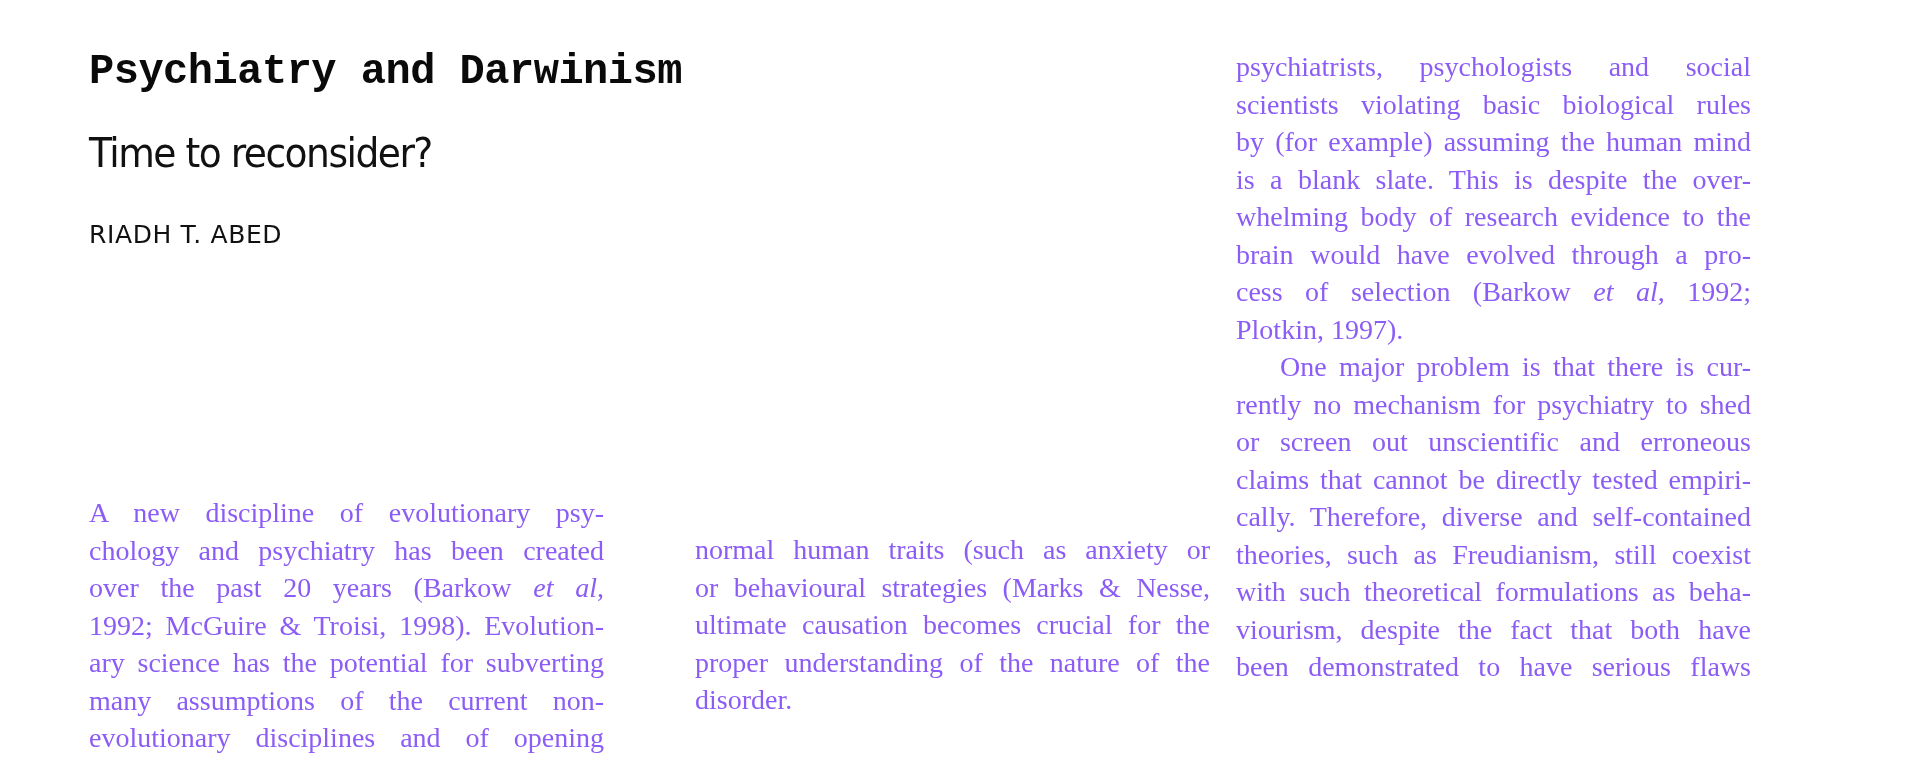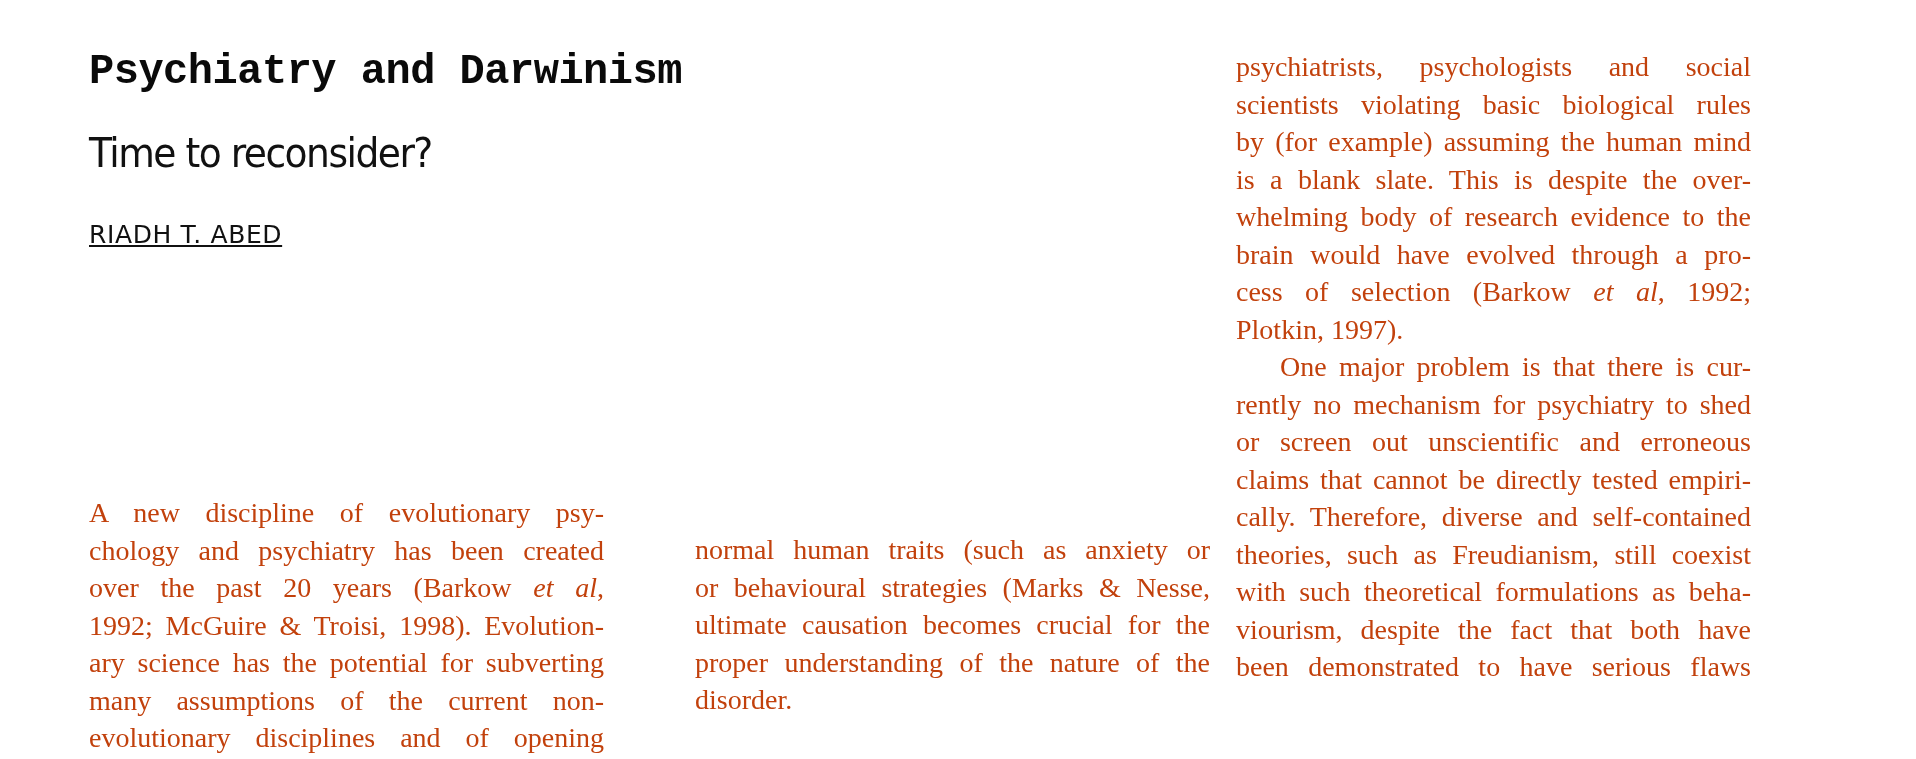--- a/index.html
+++ b/index.html
@@ -47,28 +47,27 @@
       left: 89px;
       top: 219px;
       margin: 0;
       font-family: "DejaVu Sans", sans-serif;
       font-weight: normal;
       font-size: 25px;
       letter-spacing: 0.6px;
       line-height: 32px;
       white-space: nowrap;
       color: #111111;
-      text-decoration: underline;
     }
     .column {
       position: absolute;
       width: 515px;
       font-family: "Liberation Serif", serif;
       font-size: 28px;
-      color: #c2410c;
+      color: #8b5cf6;
     }
     .col-1 { left: 89px;  top: 494px; }
     .col-2 { left: 695px; top: 494px; margin-top: 37px; }
     .col-3 { left: 1236px; top: 48px; }
     .line {
       display: block;
       height: 37.5px;
       line-height: 37.5px;
       text-align: justify;
       text-align-last: justify;

